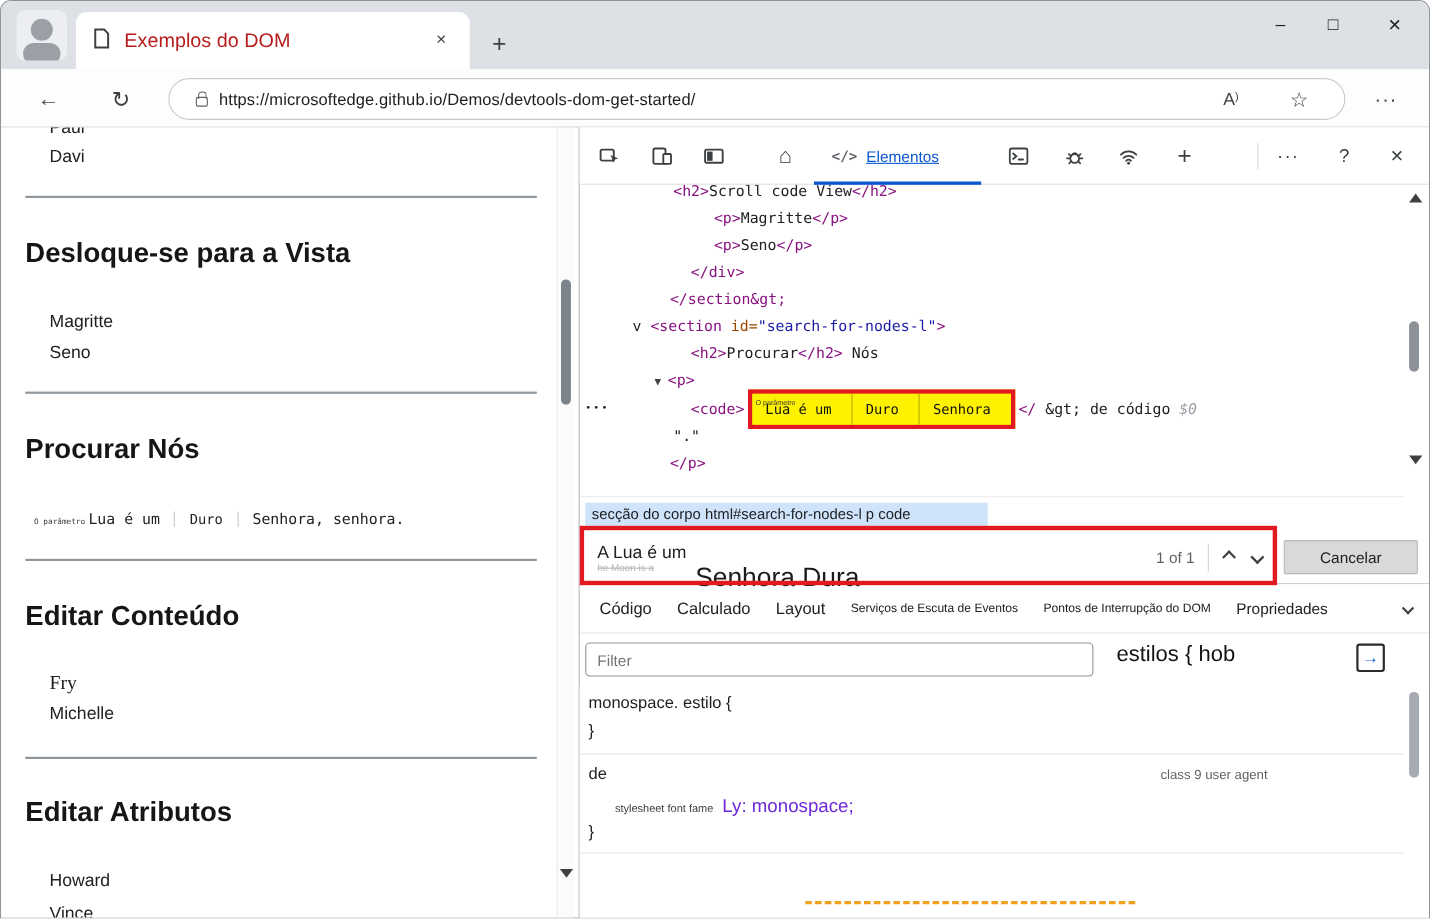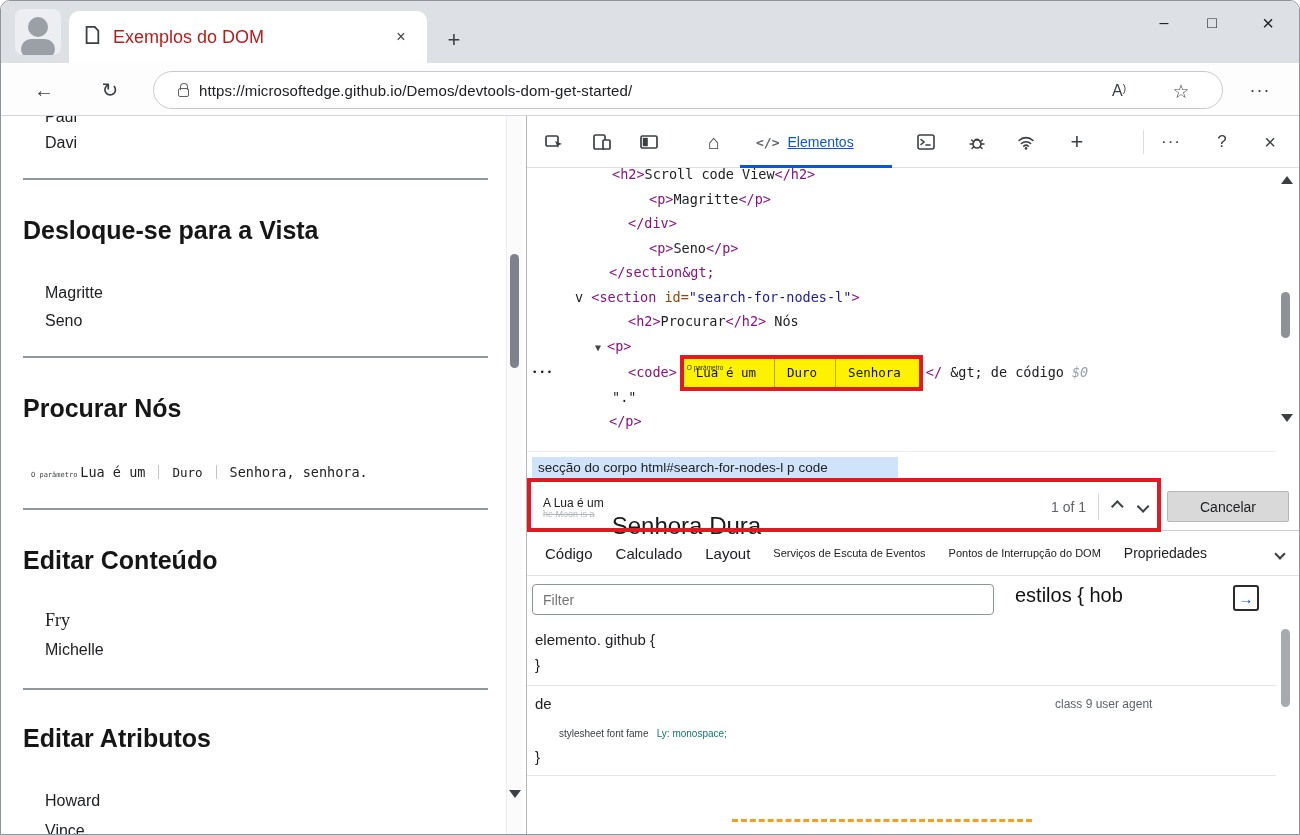--- a/index.html
+++ b/index.html
@@ -73,21 +73,21 @@
   .micro{position:absolute;left:3px;top:1px;font-size:6.5px;font-style:normal;color:#333;font-family:"Liberation Sans",sans-serif;}
 
   
   .crumbbar{position:absolute;left:0;top:335px;width:749px;height:31px;border-top:1px solid #ececec;display:flex;align-items:center;}
   .crumb-hl{margin-left:5px;background:#cfe4fb;padding:3px 70px 3px 6px;font-size:13.5px;color:#202124;white-space:nowrap;}
 
   
   .searchrow{position:absolute;left:0;top:366px;width:775px;height:49px;border-bottom:1px solid #cfcfcf;background:#fff;}
   .search-inner{position:absolute;left:0;top:0;width:632px;height:49px;display:flex;align-items:center;padding-left:16px;}
   .q-small-wrap{display:flex;flex-direction:column;margin-right:8px;margin-top:2px;}
-  .q-small{font-size:12px;color:#202124;}
+  .q-small{font-size:16px;color:#202124;}
   .q-ghost{font-size:9px;color:#b4b8bc;text-decoration:line-through;margin-top:-1px;}
   .q-large{font-size:24px;color:#1b1b1b;margin-top:39px;}
   .search-ctl{margin-left:auto;display:flex;align-items:center;height:100%;}
   .match-count{font-size:14px;color:#5f6368;margin-right:12px;}
   .sdiv{width:1px;height:26px;background:#d5d5d5;}
   .chev-btn{width:30px;height:34px;display:flex;align-items:center;justify-content:center;}
   .chev{width:9px;height:9px;border-left:2px solid #3c4043;border-bottom:2px solid #3c4043;display:inline-block;}
   .chev.up{transform:rotate(135deg) translate(-2px,-2px);}
   .chev.down{transform:rotate(-45deg) translate(-1px,-1px);}
   .cancel-btn{position:absolute;left:640px;top:9px;width:122px;height:31px;background:#d9d9d9;border:1px solid #b8b8b8;border-radius:2px;font-size:14px;color:#202124;display:flex;align-items:center;justify-content:center;}
@@ -108,21 +108,21 @@
   .filter-input::placeholder{color:#757575;}
   .hovcls{position:absolute;left:488px;top:8px;font-size:20px;color:#111;}
   .newrule{position:absolute;left:706px;top:9px;width:26px;height:26px;border:2px solid #2b2b2b;border-radius:3px;display:flex;align-items:center;justify-content:center;color:#0b57d0;font-size:15px;font-weight:700;}
 
   
   .stylespane{position:absolute;left:0;top:507px;width:775px;height:213px;background:#fff;font-size:15px;}
   .st-line{position:absolute;color:#202124;}
   .st-div{position:absolute;left:0;width:749px;height:1px;background:#e6e6e6;}
   .st-origin{position:absolute;font-size:12px;color:#5f6368;}
   .st-micro{font-size:10px;color:#3c4043;margin-right:4px;}
-  .st-prop{font-size:10px;color:#0f766e;}
+  .st-prop{font-size:17px;color:#6d28d9;}
   .dashedline{position:absolute;left:205px;top:196px;width:300px;border-top:3px dashed #efa11f;}
 
   
   .dt-scroll-arrow{position:absolute;left:753px;width:14px;display:flex;justify-content:center;}
 </style>
 </head>
 <body>
 
 <div class="window">
 
@@ -250,22 +250,22 @@
       <div class="vdiv" style="left:616px;"></div>
       <div class="dt-ic" style="left:627px;font-size:17px;letter-spacing:1px;">···</div>
       <div class="dt-ic" style="left:678px;font-size:17px;">?</div>
       <div class="dt-ic" style="left:726px;font-size:20px;">×</div>
     </div>
 
     <div class="dom-tree">
       <div class="dom-lines">
           <div class="dom-line" style="padding-left: 85px;"><span class="seg tag">&lt;h2&gt;</span><span class="seg txt">Scroll code View</span><span class="seg tag">&lt;/h2&gt;</span></div>
           <div class="dom-line" style="padding-left: 122px;"><span class="seg tag">&lt;p&gt;</span><span class="seg txt">Magritte</span><span class="seg tag">&lt;/p&gt;</span></div>
+          <div class="dom-line" style="padding-left: 122px;"><span class="seg tag">&lt;p&gt;</span><span class="seg txt">Seno</span><span class="seg tag">&lt;/p&gt;</span></div>
           <div class="dom-line" style="padding-left: 101px;"><span class="seg tag">&lt;/div&gt;</span></div>
-          <div class="dom-line" style="padding-left: 122px;"><span class="seg tag">&lt;p&gt;</span><span class="seg txt">Seno</span><span class="seg tag">&lt;/p&gt;</span></div>
           <div class="dom-line" style="padding-left: 82px;"><span class="seg tag">&lt;/section&amp;gt;</span></div>
           <div class="dom-line" style="padding-left: 48px;"><span class="seg arr2">v </span><span class="seg tag">&lt;section</span><span class="seg attr"> id=</span><span class="seg val">"search-for-nodes-l"</span><span class="seg tag">&gt;</span></div>
           <div class="dom-line" style="padding-left: 101px;"><span class="seg tag">&lt;h2&gt;</span><span class="seg txt">Procurar</span><span class="seg tag">&lt;/h2&gt;</span><span class="seg txt"> Nós</span></div>
           <div class="dom-line" style="padding-left: 68px;"><span class="seg arr">▼ </span><span class="seg tag">&lt;p&gt;</span></div>
           <div class="dom-line" style="padding-left: 101px;"><span class="gutter">•••</span><span class="seg tag">&lt;code&gt;</span><span class="hl-group"><span class="hl-seg">Lua é um<i class="micro">O parâmetro</i></span><span class="hl-seg">Duro</span><span class="hl-seg">Senhora</span></span><span class="seg tag">&lt;/</span><span class="seg txt"> &amp;gt; de código</span><span class="seg dim">$0</span></div>
           <div class="dom-line" style="padding-left: 85px;"><span class="seg txt">"."</span></div>
           <div class="dom-line" style="padding-left: 82px;"><span class="seg tag">&lt;/p&gt;</span></div>
         </div>
     </div>
 
@@ -313,21 +313,21 @@
       <span class="ptab-chev"><span class="chev-sm"></span></span>
     </div>
 
     <div class="filterrow">
       <input class="filter-input" placeholder="Filter" style="">
       <span class="hovcls">estilos { hob</span>
       <span class="newrule">→</span>
     </div>
 
     <div class="stylespane">
-      <div class="st-line" style="left:8px;top:8px;">elemento. github {</div>
+      <div class="st-line" style="left:8px;top:8px;">monospace. estilo {</div>
       <div class="st-line" style="left:8px;top:33px;">}</div>
       <div class="st-div" style="top:62px;"></div>
 
       <div class="st-line" style="left:8px;top:72px;">de</div>
       <div class="st-origin" style="left:528px;top:74px;">class 9 user agent</div>
       <div class="st-line" style="left:32px;top:100px;">
         <span class="st-micro">stylesheet font fame</span>
         <span class="st-prop">Ly: monospace;</span>
       </div>
       <div class="st-line" style="left:8px;top:125px;">}</div>

